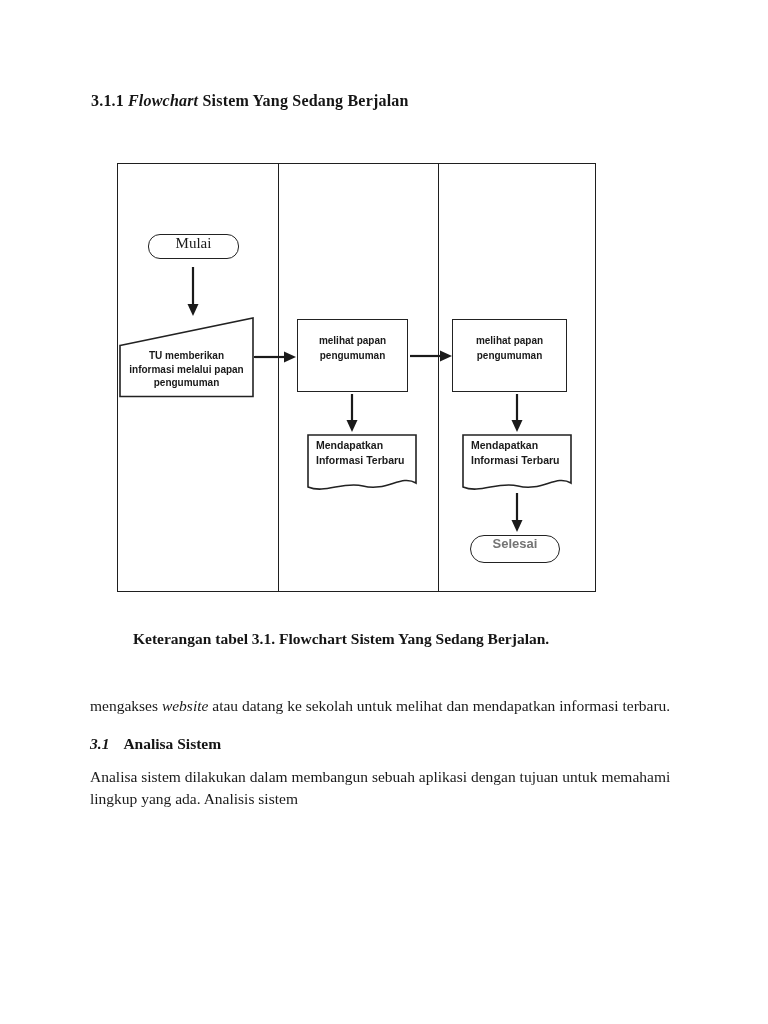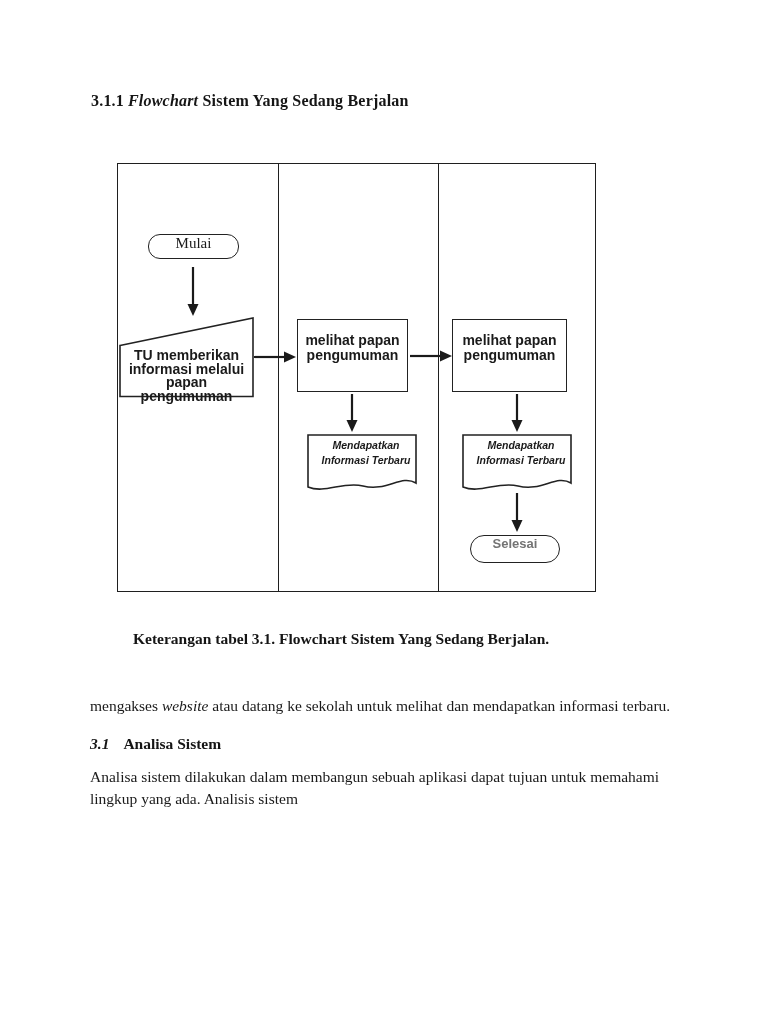--- a/index.html
+++ b/index.html
@@ -33,25 +33,25 @@
   .vline { position: absolute; top: 0; bottom: 0; width: 1.5px; background: #1f1f1f; }
   .v1 { left: 159.5px; } .v2 { left: 319.5px; }
 
   
   .stadium { box-sizing: border-box; border: 1.5px solid #222; border-radius: 14px; background: #fff;
              display: flex; align-items: flex-start; justify-content: center; }
   .start { left: 148px; top: 234px; width: 91px; height: 25px; font-size: 15px; color: #1a1a1a; border-radius: 12px; }
   .end   { left: 470px; top: 535px; width: 90px; height: 28px; font-family: "Liberation Sans", sans-serif;
            font-size: 13px; font-weight: bold; color: #737373; }
   .rect { box-sizing: border-box; border: 1.5px solid #222; background: #fff; text-align: center; }
-  .nodetxt { font-family: "Liberation Sans", sans-serif; font-size: 14px; font-weight: bold; color: #1a1a1a; line-height: 15px; }
+  .nodetxt { font-family: "Liberation Sans", sans-serif; font-size: 10px; font-weight: bold; color: #1a1a1a; line-height: 15px; }
   .grect { left: 297px; top: 319px; width: 111px; height: 73px; padding-top: 13px; }
   .srect { left: 452px; top: 319px; width: 115px; height: 73px; padding-top: 13px; }
   .tu-txt { left: 119px; top: 349px; width: 135px; text-align: center; line-height: 13.5px; }
-  .doc-txt { width: 100px; text-align: center; line-height: 15px; font-size: 10.5px; font-style: italic; }
+  .doc-txt { width: 100px; text-align: left; line-height: 15px; font-size: 10.5px; }
   .gdoc-txt { left: 316px; top: 438px; }
   .sdoc-txt { left: 471px; top: 438px; }
   svg { display: block; }
 </style>
 </head>
 <body>
 
 <div class="page">
 
   <div class="abs title">
@@ -143,17 +143,17 @@
     <span>mengakses</span>
     <span style="font-style:italic">website</span>
     <span>atau datang ke sekolah untuk melihat dan mendapatkan informasi terbaru.</span>
   </div>
 
   <div class="abs h31">
     <span class="num">3.1</span><span>Analisa Sistem</span>
   </div>
 
   <div class="abs bodyline para2">
-    <div>Analisa sistem dilakukan dalam membangun sebuah aplikasi dapat tujuan untuk memahami</div>
+    <div>Analisa sistem dilakukan dalam membangun sebuah aplikasi dengan tujuan untuk memahami</div>
     <div>lingkup yang ada. Analisis sistem</div>
   </div>
 
 </div>
 
 </body></html>

